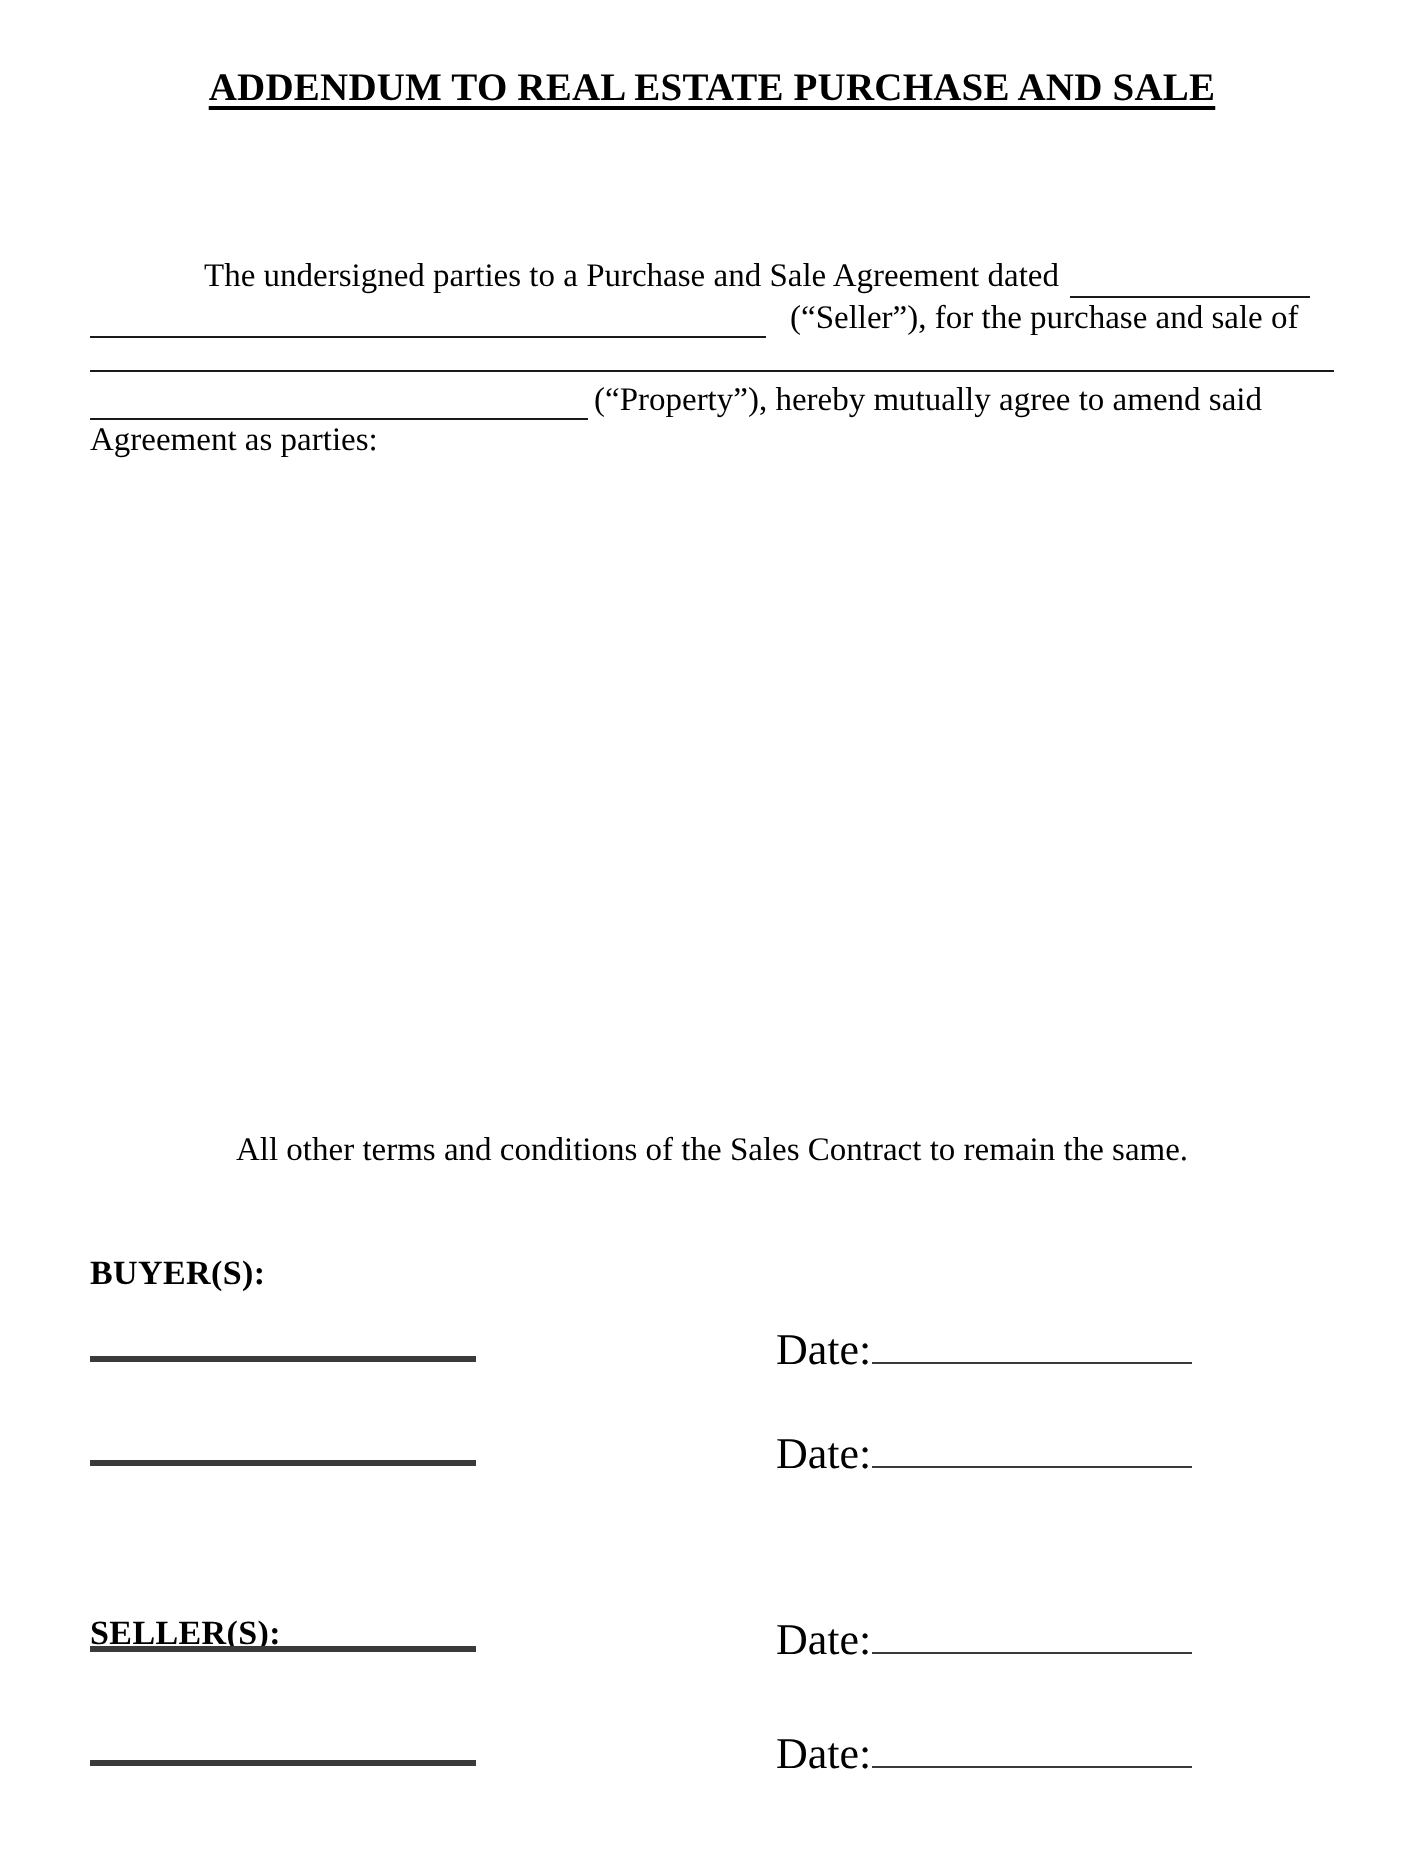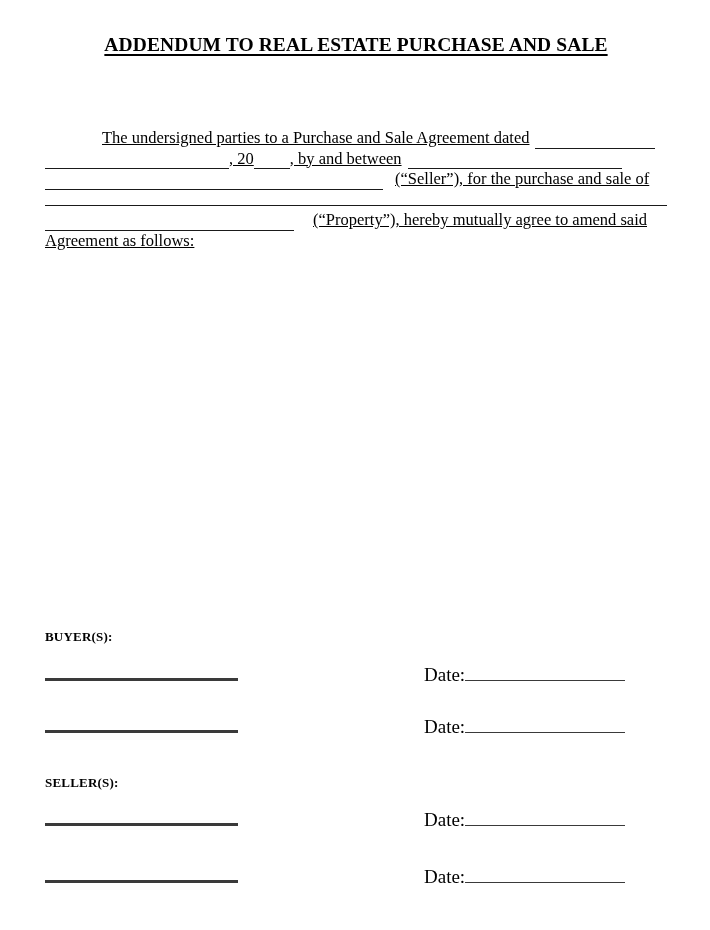--- a/index.html
+++ b/index.html
@@ -53,21 +53,20 @@
     left: 45px;
     top: 128px;
     width: 622px;
     font-size: 16.5px;
     line-height: 20.6px;
   }
   .line {
     position: relative;
     white-space: nowrap;
     height: 20.6px;
-    text-decoration: underline;
   }
   .indent {
     display: inline-block;
     width: 57px;
   }
   
   .blank {
     display: inline-block;
     border-bottom: 1.3px solid #1a1a1a;
     vertical-align: bottom;
@@ -95,42 +94,42 @@
     font-size: 16.5px;
     line-height: 20.6px;
     text-align: center;
   }
 
   
   .sig-heading {
     position: absolute;
     left: 45px;
     font-weight: bold;
-    font-size: 13px;
+    font-size: 17px;
     line-height: 20px;
     letter-spacing: 0.2px;
   }
   .sig-row {
     position: absolute;
     left: 0;
     width: 710px;
     height: 26px;
   }
   .sig-line {
     position: absolute;
     left: 45px;
     width: 193px;
     bottom: 0;
     border-bottom: 3px solid #3a3a3a;
   }
   .date-group {
     position: absolute;
-    left: 424px;
+    left: 388px;
     bottom: -4px;
-    font-size: 19px;
+    font-size: 22px;
     line-height: 20px;
     white-space: nowrap;
   }
   .date-label {
     display: inline-block;
     vertical-align: baseline;
   }
   .date-blank {
     display: inline-block;
     width: 160px;
@@ -147,61 +146,59 @@
   <div class="title-block">
     <span class="title-line"><span class="u">ADDENDUM TO REAL ESTATE PURCHASE AND SALE</span></span>
   </div>
 
   <div class="body-block">
 
     <div class="line">
       <span class="indent"></span><span>The undersigned parties to a Purchase and Sale Agreement dated</span><span class="blank" style="width:120px;margin-left:6px;"></span>
     </div>
 
-    <div class="line">
-      <span class="blank" style="width:184px;"></span><span>, 20</span><span class="blank" style="width:36px;"></span><span>, by and between</span><span class="blank" style="width:214px;margin-left:6px;"></span>
-    </div>
 
 
     <div class="line">
       <span class="blank" style="width:338px;"></span><span style="margin-left:12px;">(“Seller”),  for the purchase and sale of</span>
     </div>
 
 
     <div class="fullrule">
         <i></i>
       </div>
 
     <div class="line">
-      <span class="blank" style="width:249px;"></span><span style="margin-left:19px;">(“Property”), hereby mutually agree to amend said</span>
-    </div>
-
-    <div class="line">
-      <span>Agreement as follows:</span>
-    </div>
-  </div>
-
+      <span class="blank" style="width:249px;"></span><span style="margin-left:3px;">(“Property”), hereby mutually agree to amend said</span>
+    </div>
+
+    <div class="line">
+      <span>Agreement as parties:</span>
+    </div>
+  </div>
+
+  <div class="statement">All other terms and conditions of the Sales Contract to remain the same.</div>
 
   <div class="sig-heading" style="top:627px;">BUYER(S):</div>
 
   <div class="sig-row" style="top:655px;">
     <span class="sig-line"></span>
     <span class="date-group">
       <span class="date-label">Date:</span><span class="date-blank"></span>
     </span>
   </div>
 
   <div class="sig-row" style="top:707px;">
     <span class="sig-line"></span>
     <span class="date-group">
       <span class="date-label">Date:</span><span class="date-blank"></span>
     </span>
   </div>
 
-  <div class="sig-heading" style="top:773px;">SELLER(S):</div>
+  <div class="sig-heading" style="top:807px;">SELLER(S):</div>
 
   <div class="sig-row" style="top:800px;">
     <span class="sig-line"></span>
     <span class="date-group">
       <span class="date-label">Date:</span><span class="date-blank"></span>
     </span>
   </div>
 
   <div class="sig-row" style="top:857px;">
     <span class="sig-line"></span>

